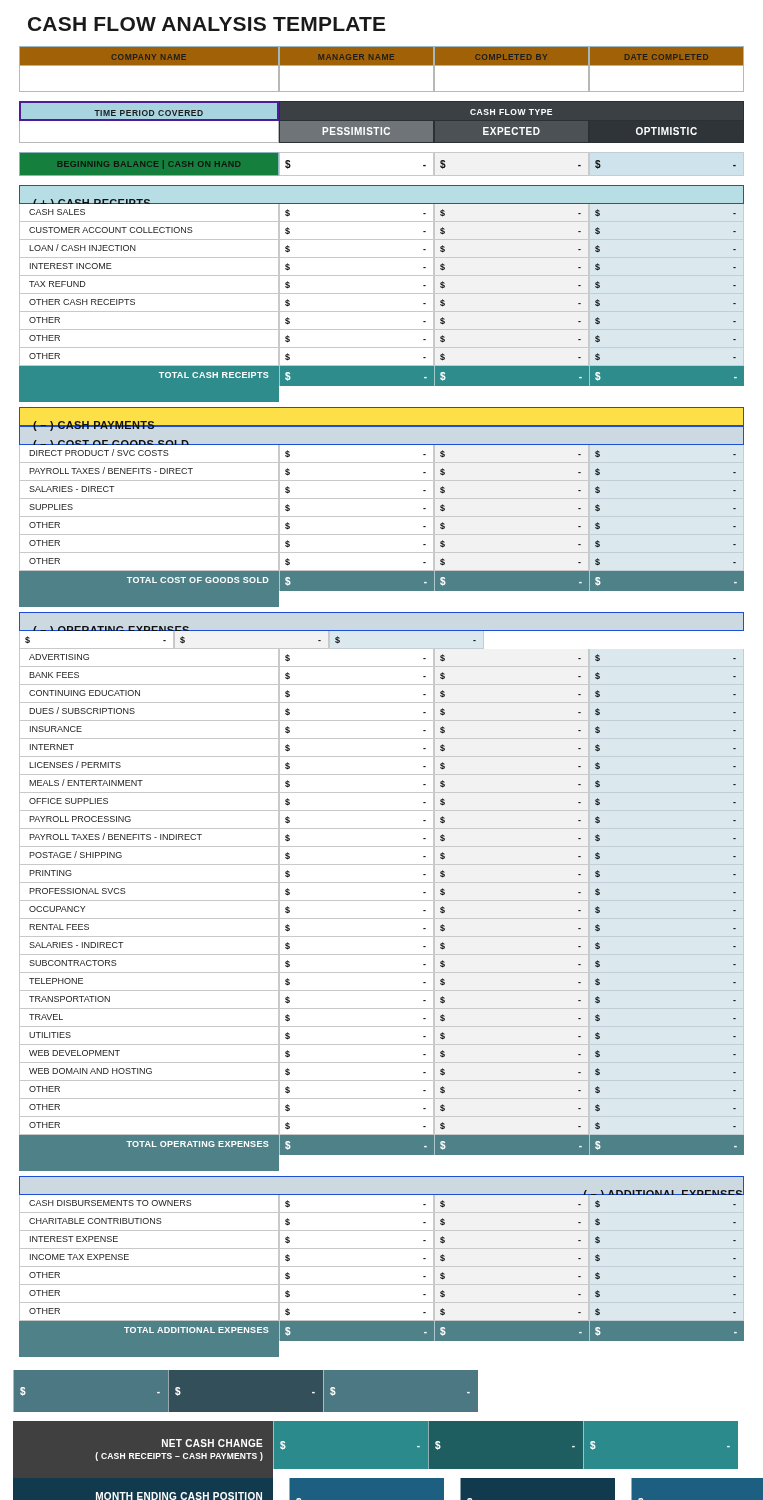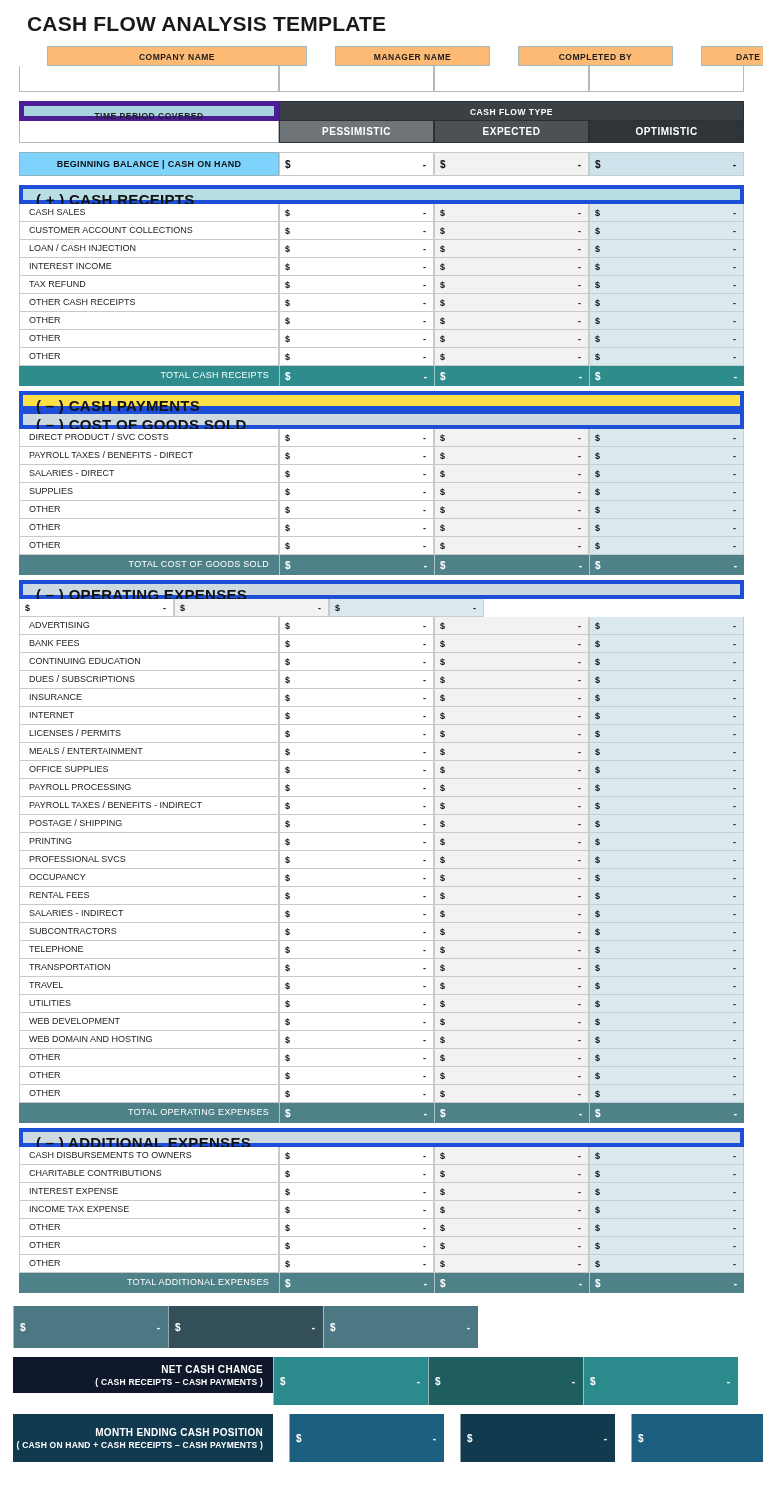--- a/index.html
+++ b/index.html
@@ -25,47 +25,46 @@
   
   .block { width: 725px; margin: 0 auto; }
   .spacer { height: 9px; }
   .spacer-sm { height: 5px; }
   .spacer-lg { height: 13px; }
   .c-val   { width: 155px; flex: 0 0 155px; }
 
   
   .info-head, .info-body { display: flex; width: 100%; }
   .info-head > div {
-    background: #fdba74;
+    background: #a16207;
     border: 1px solid #9fb9c2;
     font-size: 8.5px;
     font-weight: bold;
     letter-spacing: 0.5px;
     color: #1d1d1d;
     text-align: center;
     padding: 5px 2px;
     height: 20px;
     line-height: 10px;
-    margin-left: 28px;
   }
   .info-body > div {
     background: #ffffff;
     border: 1px solid #b8b8b8;
     border-top: none;
     height: 26px;
   }
   .iw1 { width: 260px; flex: 0 0 260px; }
   .iw2 { width: 155px; flex: 0 0 155px; }
 
   
   .cft-head { display: flex; width: 100%; }
   .cft-left {
     width: 260px; flex: 0 0 260px;
     background: #a8d4e0;
-    border: 5px solid #4c1d95;
+    border: 2px solid #4c1d95;
     font-size: 8.5px; font-weight: bold; letter-spacing: 0.5px;
     color: #1d1d1d; text-align: center;
     padding: 5px 2px; height: 20px; line-height: 10px;
   }
   .cft-right {
     width: 465px; flex: 0 0 465px;
     background: #3b4044;
     border: 1px solid #2b3034;
     color: #ffffff;
     font-size: 8.5px; font-weight: bold; letter-spacing: 0.5px;
@@ -102,68 +101,68 @@
 
   
   .m-p { background: #ffffff; border: 1px solid #c9c9c9; }
   .m-e { background: #f2f2f2; border: 1px solid #c9c9c9; }
   .m-o { background: #dbe8ed; border: 1px solid #c2ced3; }
 
   
   .bb-row { display: flex; width: 100%; }
   .bb-label {
     width: 260px; flex: 0 0 260px;
-    background: #7dd3fc;
+    background: #15803d;
     border: 1px solid #8fb4c0;
     font-size: 9px; font-weight: bold; letter-spacing: 0.3px;
     color: #111; text-align: center;
     height: 24px; line-height: 22px;
   }
   .bb-row .money { height: 24px; font-size: 10px; }
   .bb-row .m-p { background:#ffffff; }
   .bb-row .m-e { background:#f2f2f2; }
   .bb-row .m-o { background:#cfe3ec; }
 
   
   .sec-head {
     width: 100%;
-    font-size: 15px; font-weight: bold; letter-spacing: 0.3px;
+    font-size: 11px; font-weight: bold; letter-spacing: 0.3px;
     color: #111;
-    padding: 5px 0 4px 13px;
+    padding: 12px 0 4px 13px;
     height: 19px; line-height: 11px;
-    border: 4px solid #1d4ed8;
+    border: 1px solid #1d4ed8;
   }
   .sh-receipts { background: #b7dde5; }
   .sh-payments { background: #fde047; }
   .sh-cogs     { background: #ccd9e0; }
   .sh-opex     { background: #ccd9e0; }
-  .sh-addl     { background: #ccd9e0; }
+  .sh-addl     { background: #ccd9e0; text-align: right; }
 
   
   .item-row { display: flex; width: 100%; }
   .item-label {
     width: 260px; flex: 0 0 260px;
     height: 18px; line-height: 17px;
     font-size: 9px; color: #222;
     padding-left: 9px;
     background: #ffffff;
     border: 1px solid #c9c9c9;
     border-top: none;
     white-space: nowrap; overflow: hidden;
   }
   .item-row .money { border-top: none; }
 
   
   .total-row { display: flex; width: 100%; }
   .total-label {
     width: 260px; flex: 0 0 260px;
-    font-size: 9px; font-weight: normal; letter-spacing: 0.3px;
+    font-size: 9px; font-weight: bold; letter-spacing: 0.3px;
     color: #ffffff;
     text-align: right; padding-right: 10px;
-    height: 20px; line-height: 19px;
+    height: 36px; line-height: 19px;
   }
   .total-row .tm {
     position: relative; height: 20px;
     font-size: 10px; font-weight: bold; color: #ffffff;
     border-left: 1px solid rgba(255,255,255,0.55);
   }
   .total-row .tm .dol { position:absolute; left:5px; top:50%; transform:translateY(-50%); }
   .total-row .tm .dash { position:absolute; right:7px; top:50%; transform:translateY(-50%); }
 
   .t-receipts .total-label, .t-receipts .tm { background: #2e8c8c; }
@@ -189,21 +188,21 @@
   .sum-row .sm .dash { position:absolute; right:8px; top:50%; transform:translateY(-50%); }
 
   .band-tcp { height: 42px; }
   .band-tcp .sum-label { height: 42px; background: #33505a; }
   .band-tcp .sm { height: 42px; }
   .band-tcp .sm-p { background: #4b7883; }
   .band-tcp .sm-e { background: #33505a; }
   .band-tcp .sm-o { background: #4b7883; }
 
   .band-ncc { height: 48px; }
-  .band-ncc .sum-label { height: 36px; background: #0f172a; padding-left: 28px; }
+  .band-ncc .sum-label { height: 57px; background: #404040; padding-left: 28px; }
   .band-ncc .sm { height: 48px; }
   .band-ncc .sm-p { background: #2a8a8c; }
   .band-ncc .sm-e { background: #1f5e60; }
   .band-ncc .sm-o { background: #2a8a8c; }
 
   .band-mec { height: 58px; gap: 16px; }
   .band-mec .sum-label { height: 48px; background: #123a4f; }
   .band-mec .sm { height: 48px; }
   .band-mec .sm-p { background: #1c5f80; }
   .band-mec .sm-e { background: #123a4f; }

